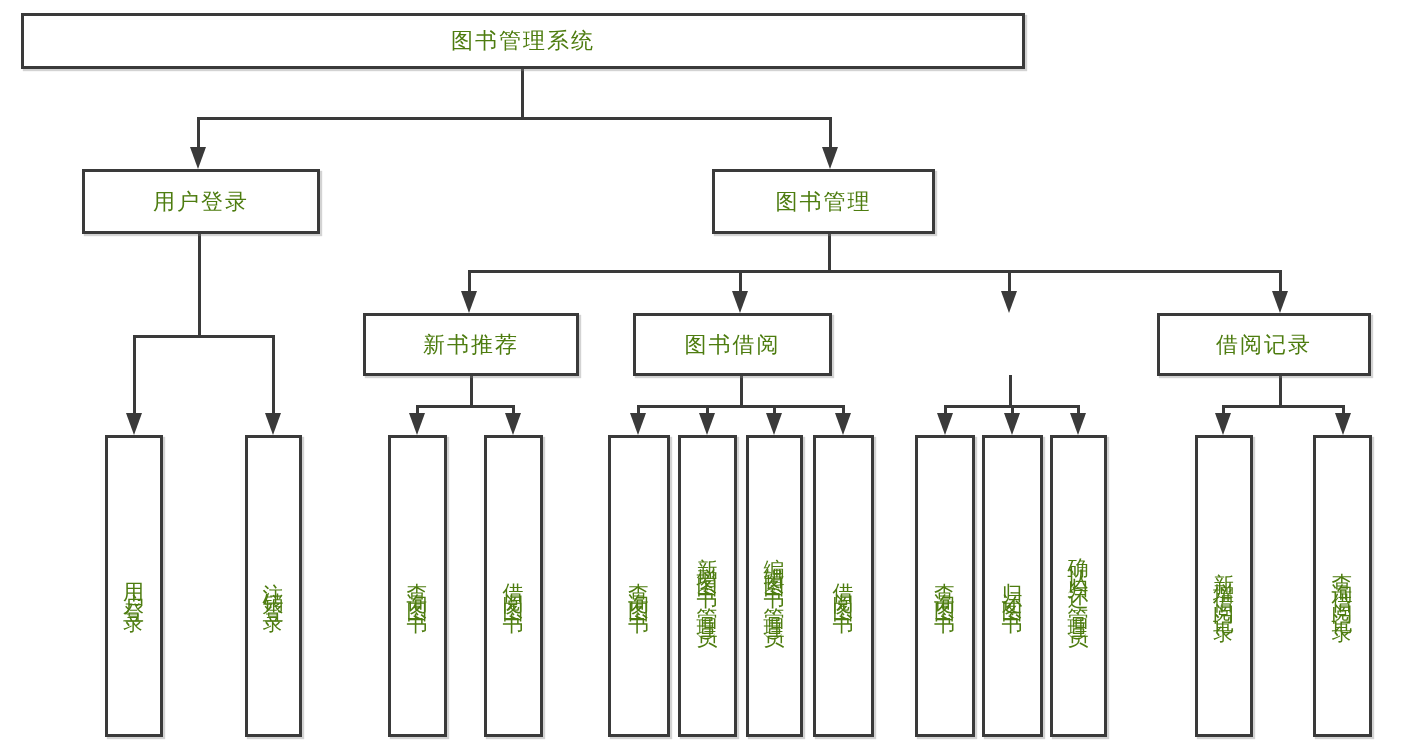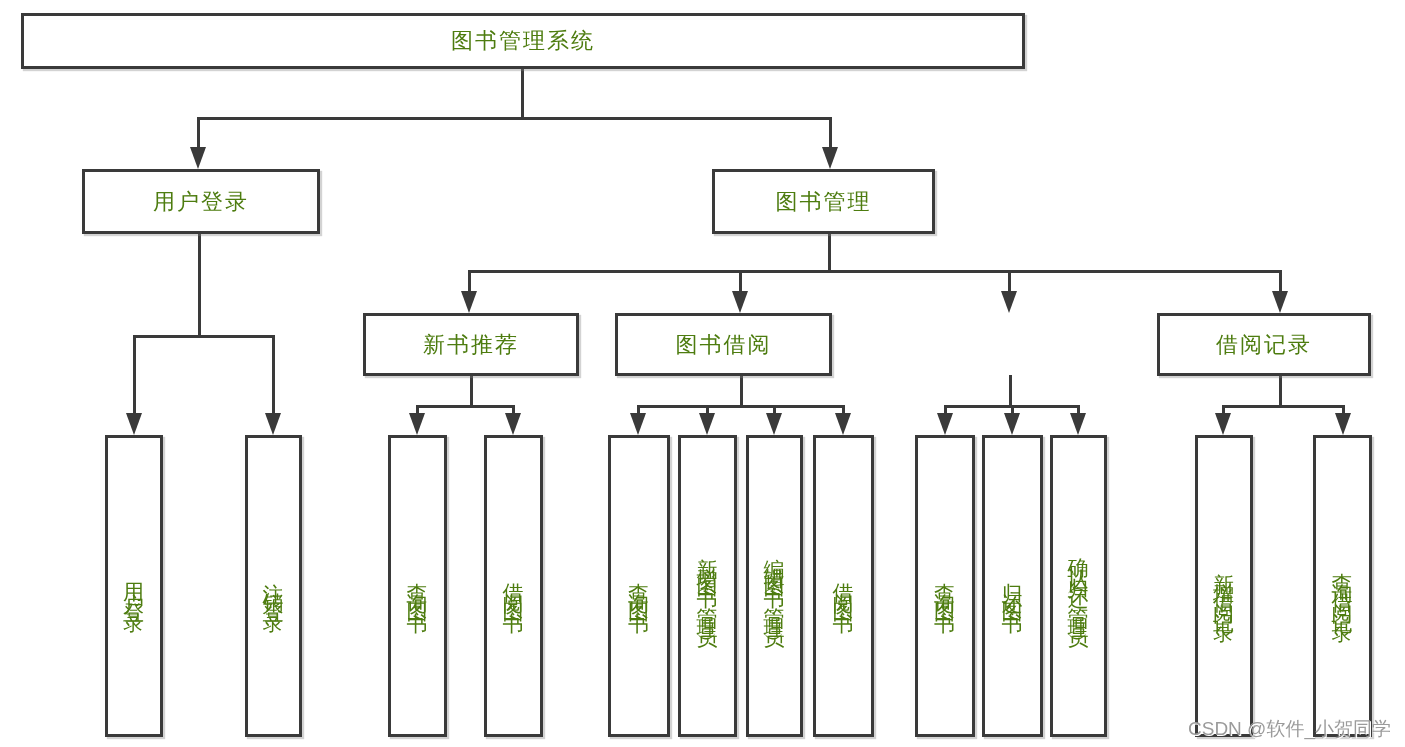--- a/index.html
+++ b/index.html
@@ -92,32 +92,31 @@
   <div class="ah" style="left:1070px;top:413px"></div>
   <div class="ah" style="left:1215px;top:413px"></div>
   <div class="ah" style="left:1335px;top:413px"></div>
 
   <div class="box hbox" style="left:21px;top:13px;width:1004px;height:56px">图书管理系统</div>
 
   <div class="box hbox" style="left:82px;top:169px;width:238px;height:65px">用户登录</div>
   <div class="box hbox" style="left:712px;top:169px;width:223px;height:65px">图书管理</div>
 
   <div class="box hbox" style="left:363px;top:313px;width:216px;height:63px">新书推荐</div>
-  <div class="box hbox" style="left:615px;top:313px;width:217px;height:63px">图书借阅</div>
+  <div class="box hbox" style="left:633px;top:313px;width:199px;height:63px">图书借阅</div>
   <div class="box hbox" style="left:1157px;top:313px;width:214px;height:63px">借阅记录</div>
 
   <div class="box vbox" style="left:105px;top:435px;width:58px;height:302px">用户登录</div>
   <div class="box vbox" style="left:245px;top:435px;width:57px;height:302px">注销登录</div>
   <div class="box vbox" style="left:388px;top:435px;width:59px;height:302px">查询图书</div>
   <div class="box vbox" style="left:484px;top:435px;width:59px;height:302px">借阅图书</div>
   <div class="box vbox" style="left:608px;top:435px;width:62px;height:302px">查询图书</div>
   <div class="box vbox" style="left:678px;top:435px;width:59px;height:302px">新增图书（管理员）</div>
   <div class="box vbox" style="left:746px;top:435px;width:57px;height:302px">编辑图书（管理员）</div>
   <div class="box vbox" style="left:813px;top:435px;width:61px;height:302px">借阅图书</div>
   <div class="box vbox" style="left:915px;top:435px;width:60px;height:302px">查询图书</div>
   <div class="box vbox" style="left:982px;top:435px;width:61px;height:302px">归还图书</div>
   <div class="box vbox" style="left:1050px;top:435px;width:57px;height:302px">确认归还（管理员）</div>
   <div class="box vbox" style="left:1195px;top:435px;width:58px;height:302px">新增借阅记录</div>
   <div class="box vbox" style="left:1313px;top:435px;width:59px;height:302px">查询借阅记录</div>
 
-  <div class="watermark">CSDN @软件_小贺同学</div>
 
 </div>
 
 </body></html>

